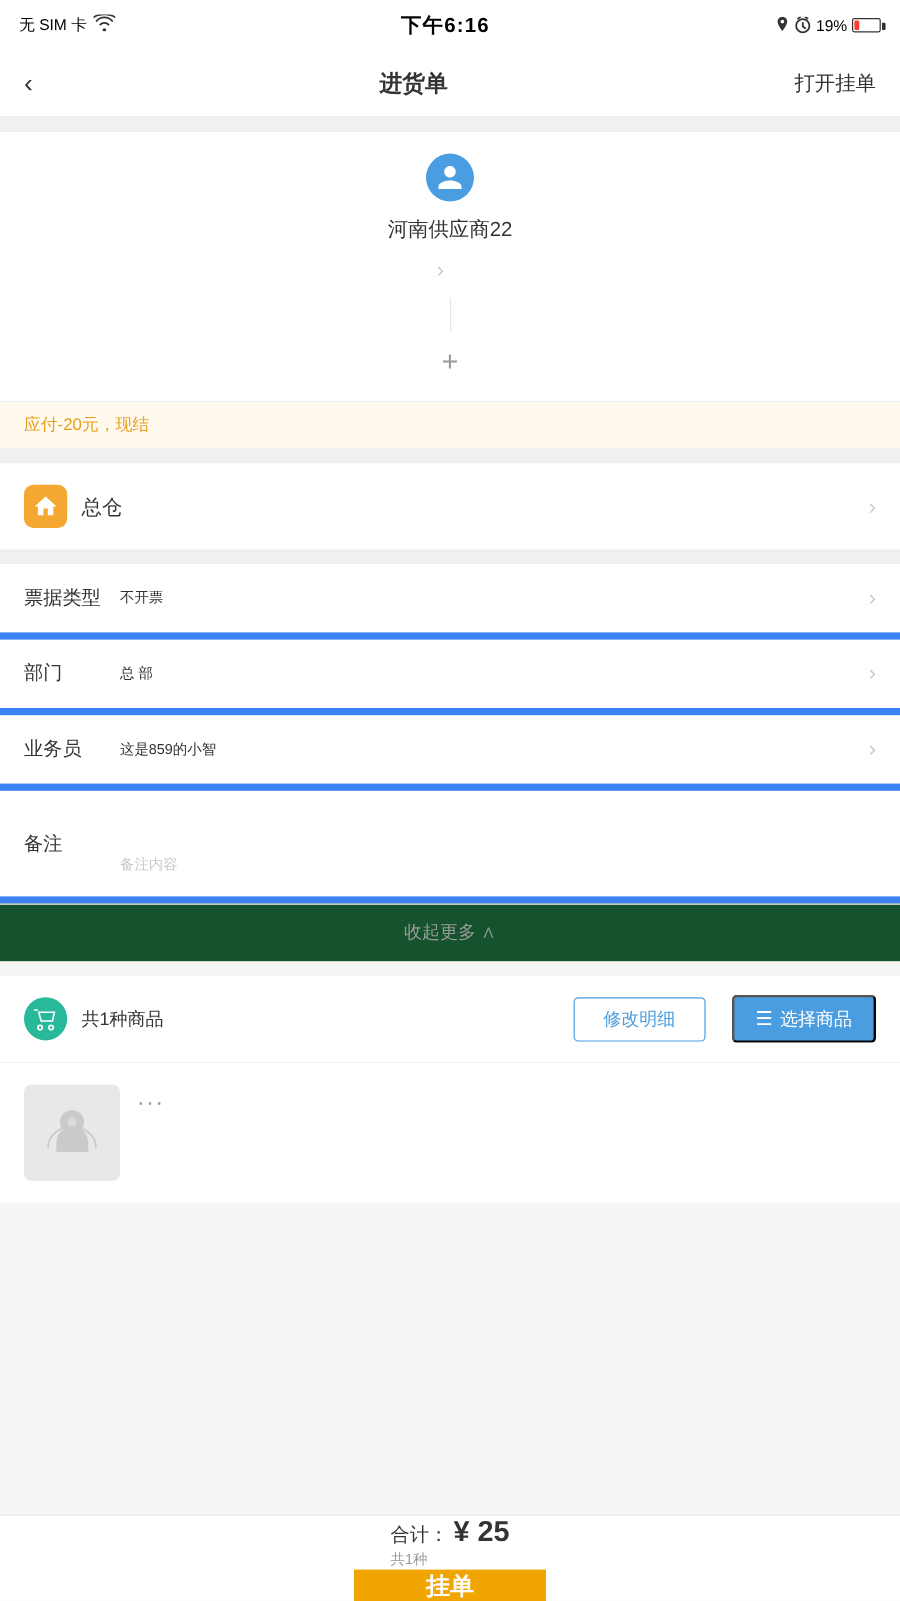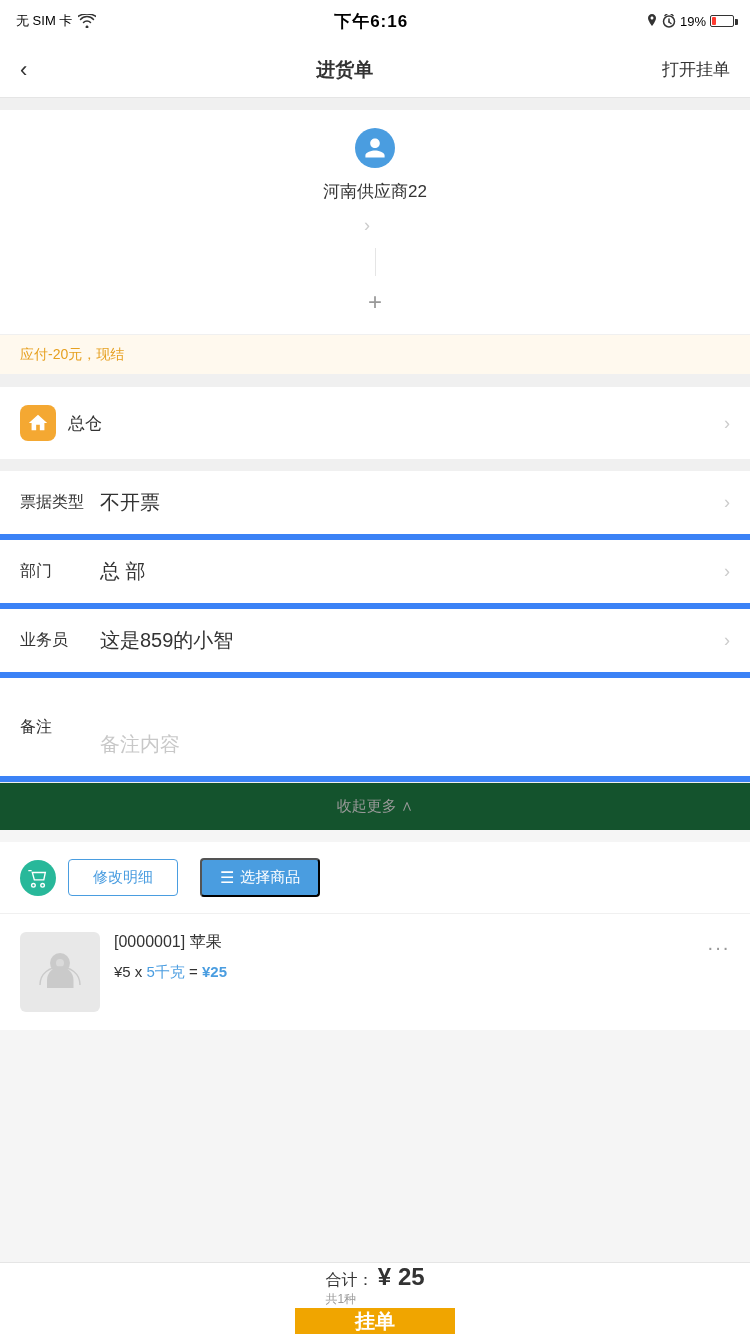--- a/index.html
+++ b/index.html
@@ -17,21 +17,21 @@
     .status-bar {
       background: #fff;
       height: 42px;
       display: flex;
       align-items: center;
       justify-content: space-between;
       padding: 0 16px;
       font-size: 14px;
       color: #000;
     }
-    .status-left { display: flex; align-items: center; gap: 6px; font-size: 13px; }
+    .status-left { display: flex; align-items: flex-start; gap: 6px; font-size: 13px; }
     .status-center { font-size: 17px; font-weight: 600; letter-spacing: 1px; }
     .status-right { display: flex; align-items: center; gap: 4px; font-size: 13px; }
     .battery-icon {
       width: 24px; height: 12px; border: 1.5px solid #333; border-radius: 2px; position: relative;
       display: inline-block;
     }
     .battery-icon::after {
       content: ''; position: absolute; right: -5px; top: 3px;
       width: 3px; height: 6px; background: #333; border-radius: 0 1px 1px 0;
     }
@@ -106,21 +106,21 @@
     
     .form-section { background: #fff; }
     .form-row {
       display: flex;
       align-items: center;
       padding: 18px 20px;
       border-bottom: 6px solid #3b82f6;
       cursor: pointer;
     }
     .form-label { font-size: 16px; color: #333; width: 80px; flex-shrink: 0; }
-    .form-value { flex: 1; font-size: 20px; color: #333; }
+    .form-value { flex: 1; font-size: 12px; color: #333; }
     .form-value.placeholder { color: #c8c8c8; margin-top: 35px; }
     .form-arrow { color: #ccc; font-size: 18px; }
 
     
     .collapse-row {
       background: #14532d;
       padding: 14px 4px;
       display: flex;
       align-items: center;
       justify-content: center;
@@ -315,51 +315,39 @@
     <span class="collapse-text">收起更多 ∧</span>
   </div>
 
   <div class="product-section">
     <div class="product-header">
       <div class="product-cart-icon">
         <svg viewBox="0 0 24 24">
           <path d="M7 18c-1.1 0-2 .9-2 2s.9 2 2 2 2-.9 2-2-.9-2-2-2zm10 0c-1.1 0-2 .9-2 2s.9 2 2 2 2-.9 2-2-.9-2-2-2zM5.8 6H20l-1.7 8H8L5.8 6zM4.5 4H2" stroke="#fff" stroke-width="1.5" fill="none" stroke-linecap="round"></path>
         </svg>
       </div>
+      <span class="product-count">共1种商品</span>
       <button class="btn-edit">修改明细</button>
       <button class="btn-select">
         <span class="btn-select-icon">☰</span>
         <span>选择商品</span>
       </button>
     </div>
 
     <div class="product-item">
       <div class="product-thumb">
         <div class="product-thumb-inner">
           <svg width="50" height="50" viewBox="0 0 50 50">
             <circle cx="25" cy="18" r="10" fill="#888"></circle>
             <path d="M12 35c0-7.2 5.8-13 13-13h.5c7.2 0 13 5.8 13 13v8H12v-8z" fill="#888"></path>
             <circle cx="25" cy="18" r="4" fill="#bbb"></circle>
             <path d="M5 40 C5 28 15 22 25 22 C35 22 45 28 45 40" stroke="#888" stroke-width="1.5" fill="none"></path>
           </svg>
         </div>
       </div>
-      <div class="product-info">
-        <div class="product-name">
-          <span>[0000001]</span>
-          <span>苹果</span>
-        </div>
-        <div class="product-price">
-          <span>¥5</span>
-          <span> x </span>
-          <span class="blue">5千克</span>
-          <span> = </span>
-          <span class="total">¥25</span>
-        </div>
-      </div>
       <div class="product-more">···</div>
     </div>
   </div>
 
 </div>
 
 <div class="bottom-bar">
   <div class="total-section">
     <div>
       <span class="total-label">合计：</span>

